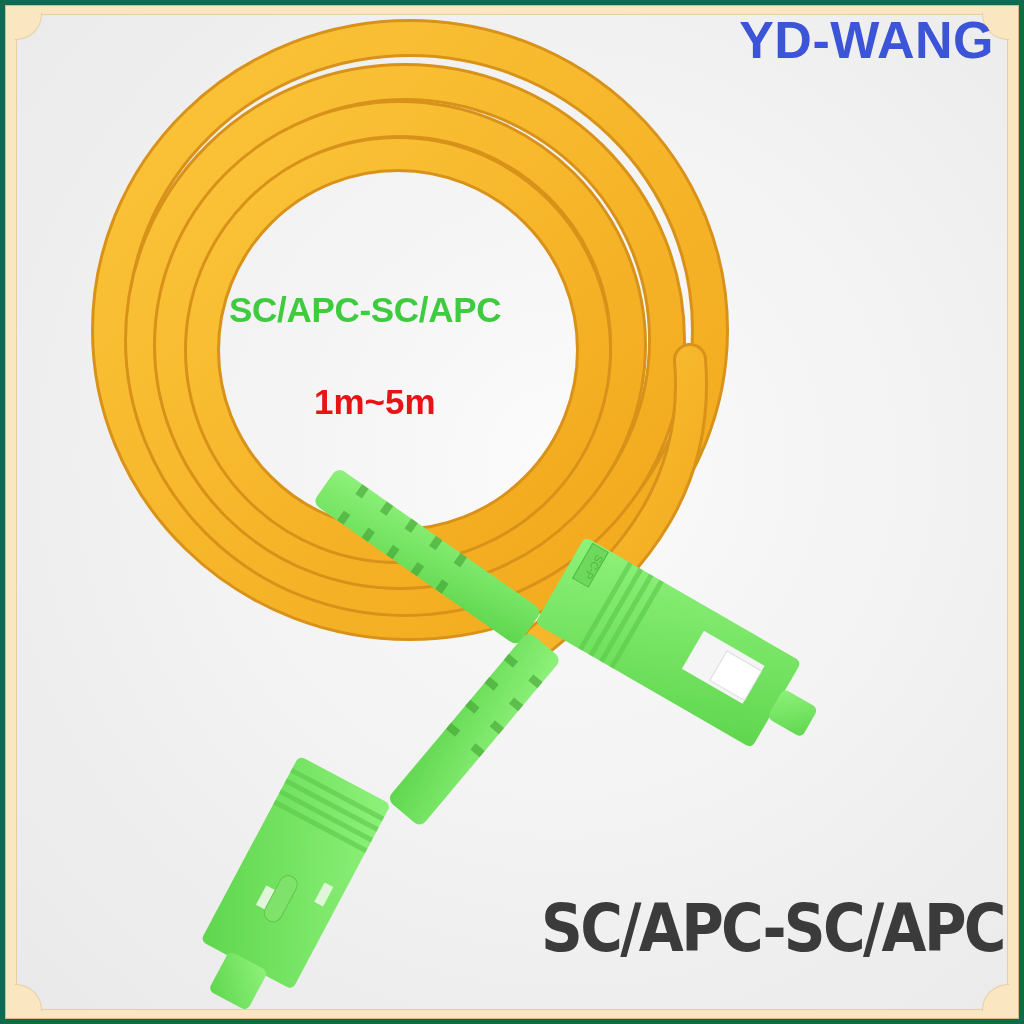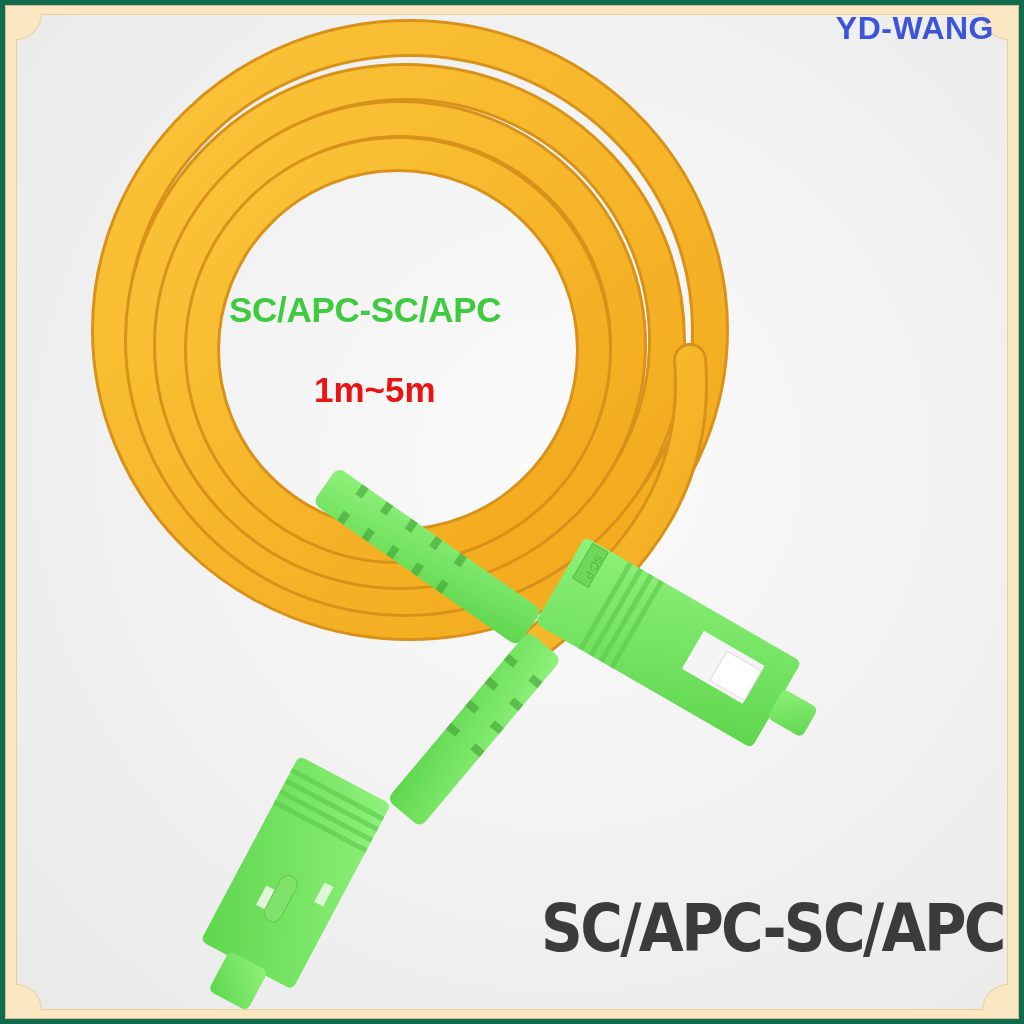--- a/index.html
+++ b/index.html
@@ -23,29 +23,29 @@
     border-radius: 0; z-index: 2;
   }
   .corner.tl { left: 15px; top: 13px; border-bottom-right-radius: 26px; border-right: 1px solid #e8cfa2; border-bottom: 1px solid #e8cfa2; }
   .corner.tr { right: 15px; top: 13px; border-bottom-left-radius: 26px; border-left: 1px solid #e8cfa2; border-bottom: 1px solid #e8cfa2; }
   .corner.bl { left: 15px; bottom: 13px; border-top-right-radius: 26px; border-right: 1px solid #e8cfa2; border-top: 1px solid #e8cfa2; }
   .corner.br { right: 15px; bottom: 13px; border-top-left-radius: 26px; border-left: 1px solid #e8cfa2; border-top: 1px solid #e8cfa2; }
   svg.photo { position: absolute; left: 0; top: 0; z-index: 1; }
   .brand {
     position: absolute; right: 30px; top: 10px; z-index: 5;
     font-family: "Liberation Sans", sans-serif; font-weight: 700;
-    font-size: 32px; color: #3c54d8; letter-spacing: 0.5px;
+    font-size: 52px; color: #3c54d8; letter-spacing: 0.5px;
   }
   .overlay-title {
     position: absolute; left: 229px; top: 290px; z-index: 5;
     font-family: "Liberation Sans", sans-serif; font-weight: 700;
     font-size: 35px; color: #3fcb3f; letter-spacing: -0.3px;
   }
   .overlay-length {
-    position: absolute; left: 314px; top: 370px; z-index: 5;
+    position: absolute; left: 314px; top: 382px; z-index: 5;
     font-family: "Liberation Sans", sans-serif; font-weight: 700;
     font-size: 35px; color: #e81414;
   }
   .caption {
     position: absolute; right: 20px; top: 890px; z-index: 5;
     font-family: "DejaVu Sans", sans-serif; font-weight: 700;
     font-size: 66px; color: #3b3b3b; letter-spacing: -3px;
     transform: scaleX(0.88); transform-origin: right center;
   }
 </style>

